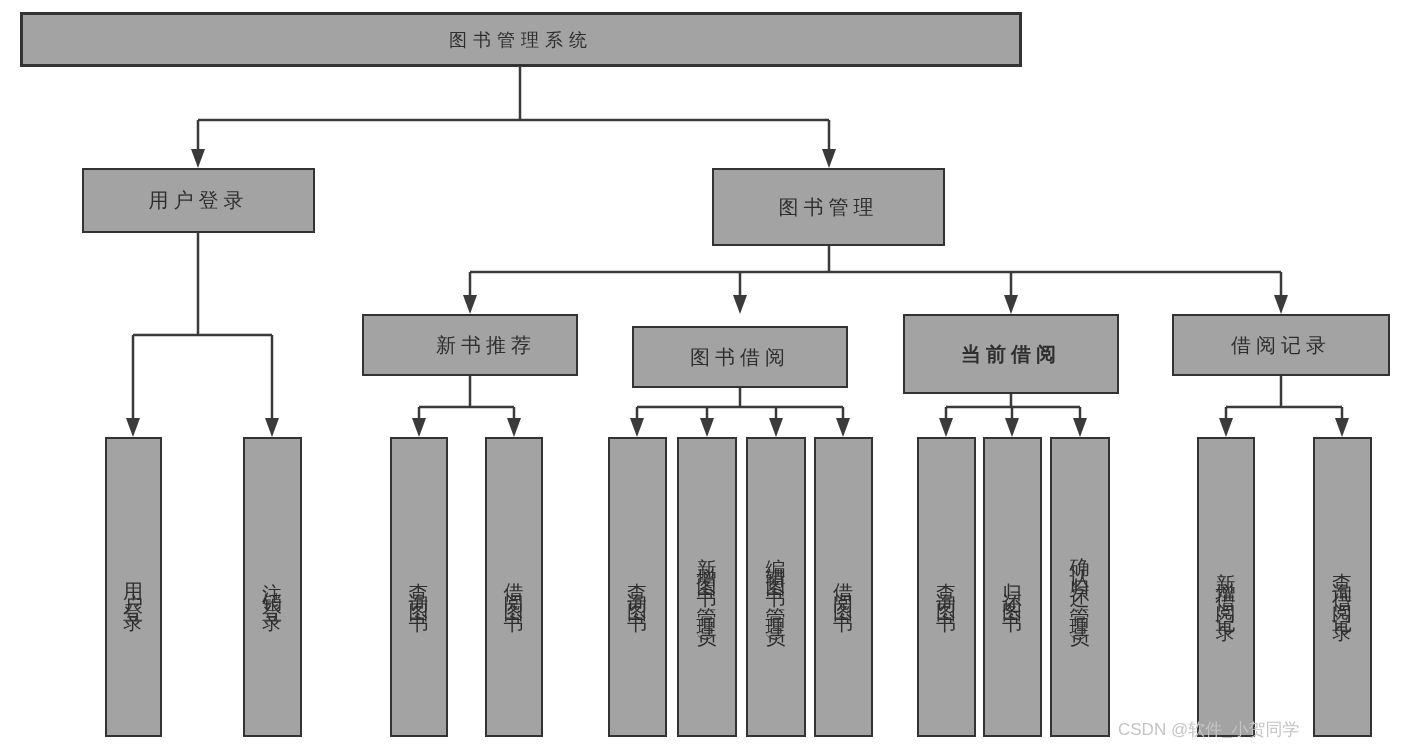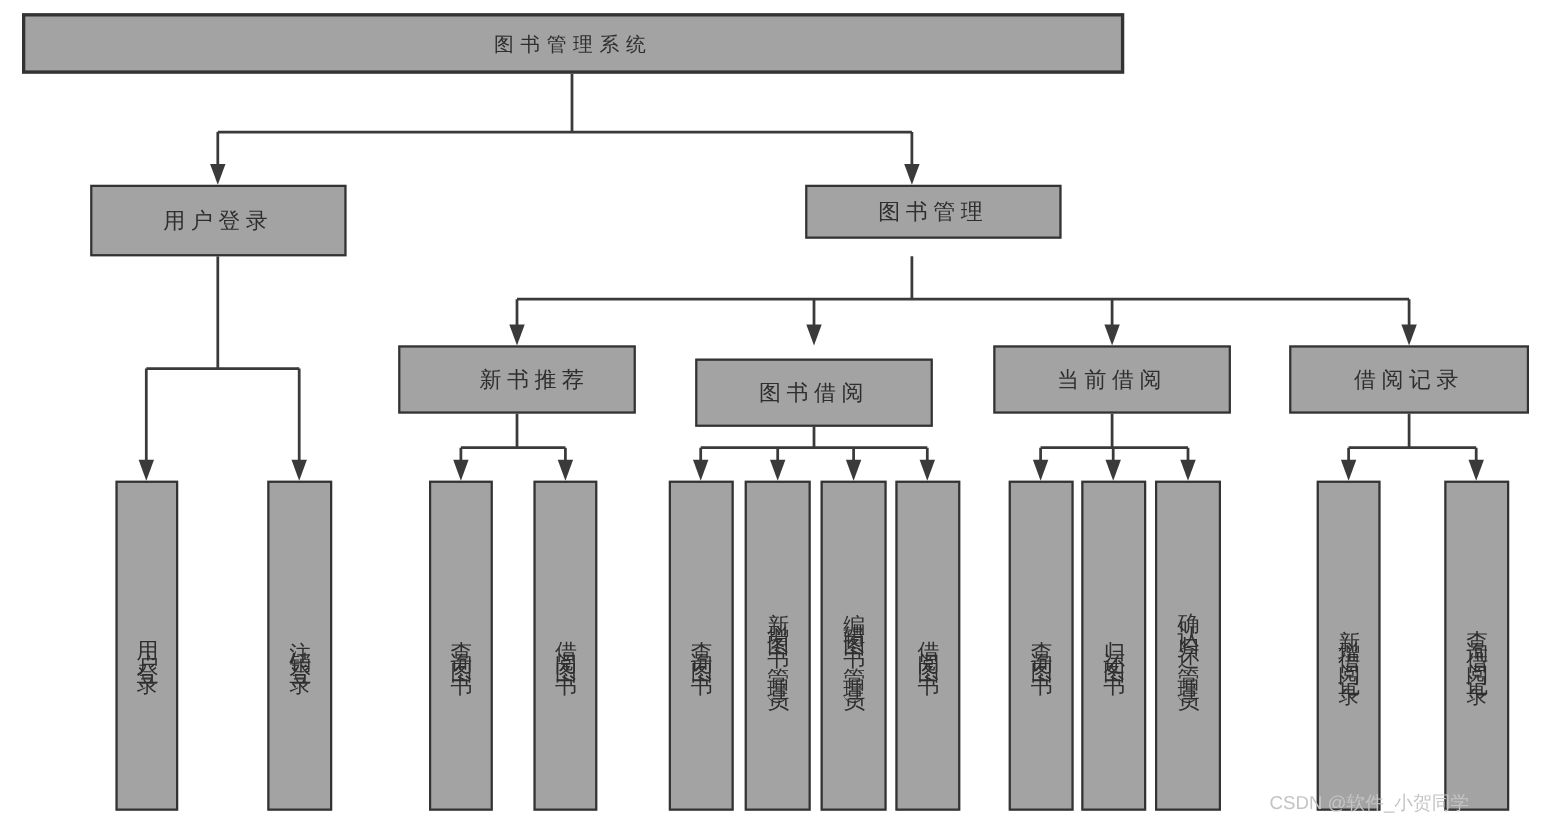--- a/index.html
+++ b/index.html
@@ -58,21 +58,21 @@
     font-size:20px;
   }
   .vtext{
     writing-mode:vertical-rl;
     text-orientation:mixed;
     letter-spacing:10px;
     line-height:1;
   }
   #watermark{
     position:absolute;
-    left:1154px;
+    left:1118px;
     top:718px;
     font-size:17px;
     color:var(--watermark);
     white-space:nowrap;
   }
 </style>
 </head>
 <body>
 
 <div id="stage">
@@ -122,31 +122,31 @@
       </g>
   </svg>
 
   <div class="box root-box" style="left:20px;top:12px;width:1002px;height:55px;">
     <span>图书管理系统</span>
   </div>
 
   <div class="box branch-box" style="left:82px;top:168px;width:233px;height:65px;">
     <span>用户登录</span>
   </div>
-  <div class="box branch-box" style="left:712px;top:168px;width:233px;height:49px;margin-left:20px;">
+  <div class="box branch-box" style="left:712px;top:168px;width:233px;height:78px;">
     <span>图书管理</span>
   </div>
 
   <div class="box branch-box" style="left:362px;top:314px;width:216px;height:62px;padding-left:32px;">
     <span>新书推荐</span>
   </div>
   <div class="box branch-box" style="left:632px;top:314px;width:216px;height:62px;margin-top:12px;">
     <span>图书借阅</span>
   </div>
-  <div class="box branch-box" style="left:903px;top:314px;width:216px;height:62px;">
+  <div class="box branch-box" style="left:903px;top:314px;width:216px;height:80px;font-weight:bold;">
     <span>当前借阅</span>
   </div>
   <div class="box branch-box" style="left:1172px;top:314px;width:218px;height:62px;">
     <span>借阅记录</span>
   </div>
 
   <div class="box leaf-box" style="left:105px;top:437px;width:57px;height:300px;">
     <span class="vtext">用户登录</span>
   </div>
   <div class="box leaf-box" style="left:243px;top:437px;width:59px;height:300px;">

